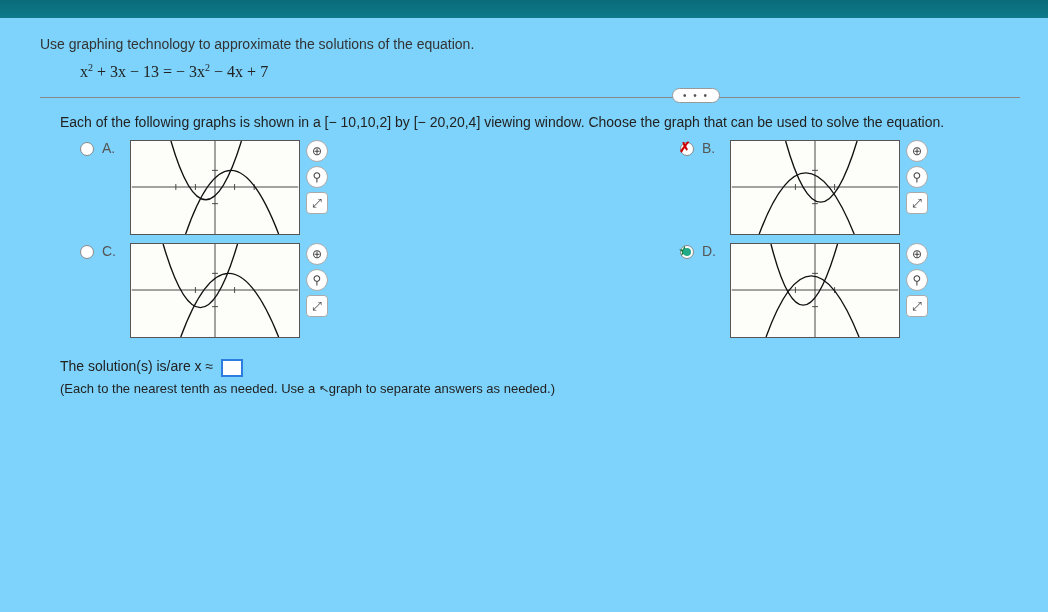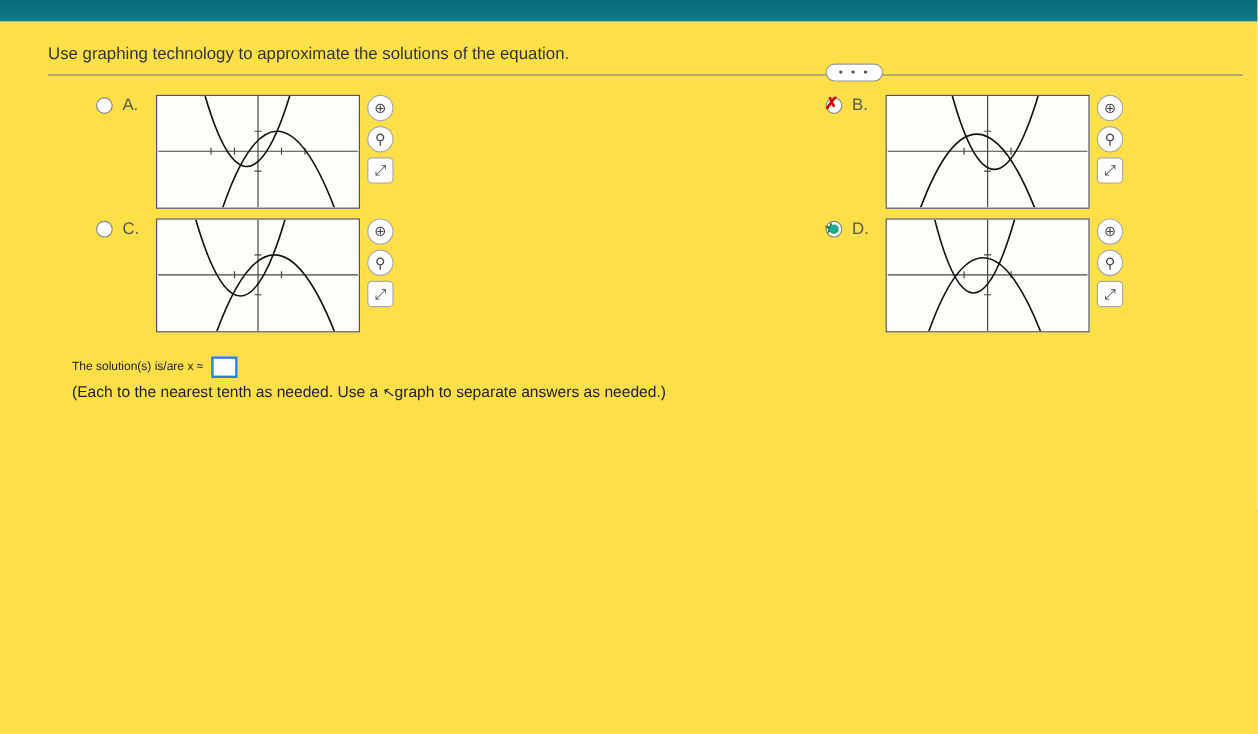--- a/index.html
+++ b/index.html
@@ -10,22 +10,22 @@
     height: 612px;
     overflow: hidden;
     color: #222;
     font-size: 14px;
   }
   .top-bar {
     height: 18px;
     background: linear-gradient(#0a6b7a, #0e7a8a);
   }
   .page {
-    padding: 18px 12px 10px 40px;
-    background: #fde047;
+    padding: 18px 28px 10px 40px;
+    background: #7dd3fc;
     min-height: 594px;
     position: relative;
   }
   .instruction { color: #333; margin-bottom: 10px; }
   .equation {
     margin-left: 40px;
     font-family: "Times New Roman", serif;
     font-size: 16px;
     color: #222;
     margin-bottom: 16px;
@@ -114,21 +114,21 @@
     justify-content: center;
     font-size: 12px;
     cursor: pointer;
     color: #444;
   }
   .tool-btn.sq { border-radius: 4px; }
   .answer-line {
     margin-top: 20px;
     margin-left: 20px;
     color: #222;
-    font-size: 10px;
+    font-size: 14px;
   }
   .answer-box {
     display: inline-block;
     width: 22px; height: 18px;
     border: 2px solid #2b7de0;
     vertical-align: middle;
     margin-left: 4px;
     background: #fff;
   }
   .round-note { margin-left: 20px; margin-top: 4px; font-size: 13px; color: #222; }
@@ -140,26 +140,28 @@
 </style>
 </head>
 <body>
 
 <div class="top-bar"></div>
 
 <div class="page">
 
   <div class="instruction">Use graphing technology to approximate the solutions of the equation.</div>
 
+  <div class="equation" id="eq">x<sup>2</sup> + 3x − 13 = − 3x<sup>2</sup> − 4x + 7</div>
 
   <div class="hr-wrap">
     <hr class="hr-line">
     <div class="hr-dots">• • •</div>
   </div>
 
+  <div class="subprompt">Each of the following graphs is shown in a [− 10,10,2] by [− 20,20,4] viewing window. Choose the graph that can be used to solve the equation.</div>
 
   <div class="choices">
 
     <div class="choice">
       <span class="radio"></span>
       <span class="opt-label">A.</span>
       <div class="graph-col">
         <div class="graph">
           <svg viewBox="0 0 170 95">
             <line class="axis" x1="0" y1="47" x2="170" y2="47"></line>

